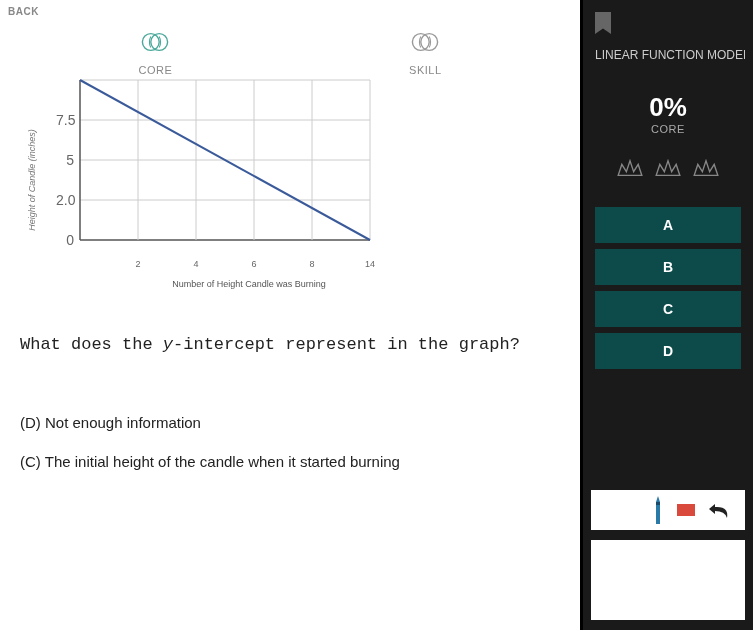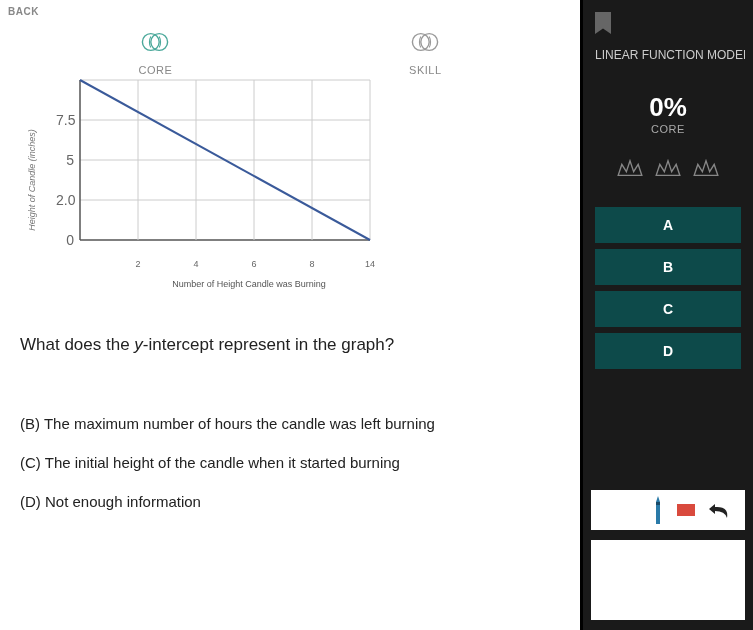--- a/index.html
+++ b/index.html
@@ -189,20 +189,21 @@
       position: absolute;
       bottom: 16px;
       font-size: 9px;
       color: #666;
       transform: translateX(-50%);
     }
     .question {
       margin-top: 50px;
       font-size: 17px;
       color: #222;
+      font-family: Liberation Mono, monospace;
     }
     .question .ital { font-style: italic; }
     .options {
       margin-top: 60px;
     }
     .option {
       font-size: 15px;
       color: #222;
       margin-bottom: 22px;
     }
@@ -262,23 +263,22 @@
     <div class="x-tick" style="left:330px">14</div>
 
     <div class="x-axis-label">Number of Height Candle was Burning</div>
   </div>
 
   <div class="question">
     <span>What does the </span><span class="ital">y</span><span>-intercept represent in the graph?</span>
   </div>
 
   <div class="options">
-    <div class="option">(B) The maximum number of hours the candle was left burning</div>
+    <div class="option">(D) Not enough information</div>
     <div class="option">(C) The initial height of the candle when it started burning</div>
-    <div class="option">(D) Not enough information</div>
   </div>
 </div>
 
 <div class="right-panel">
   <div class="bookmark-icon"></div>
   <div class="topic-title">LINEAR FUNCTION MODELS</div>
 
   <div class="progress-block">
     <div class="progress-pct">0%</div>
     <div class="progress-label">CORE</div>

